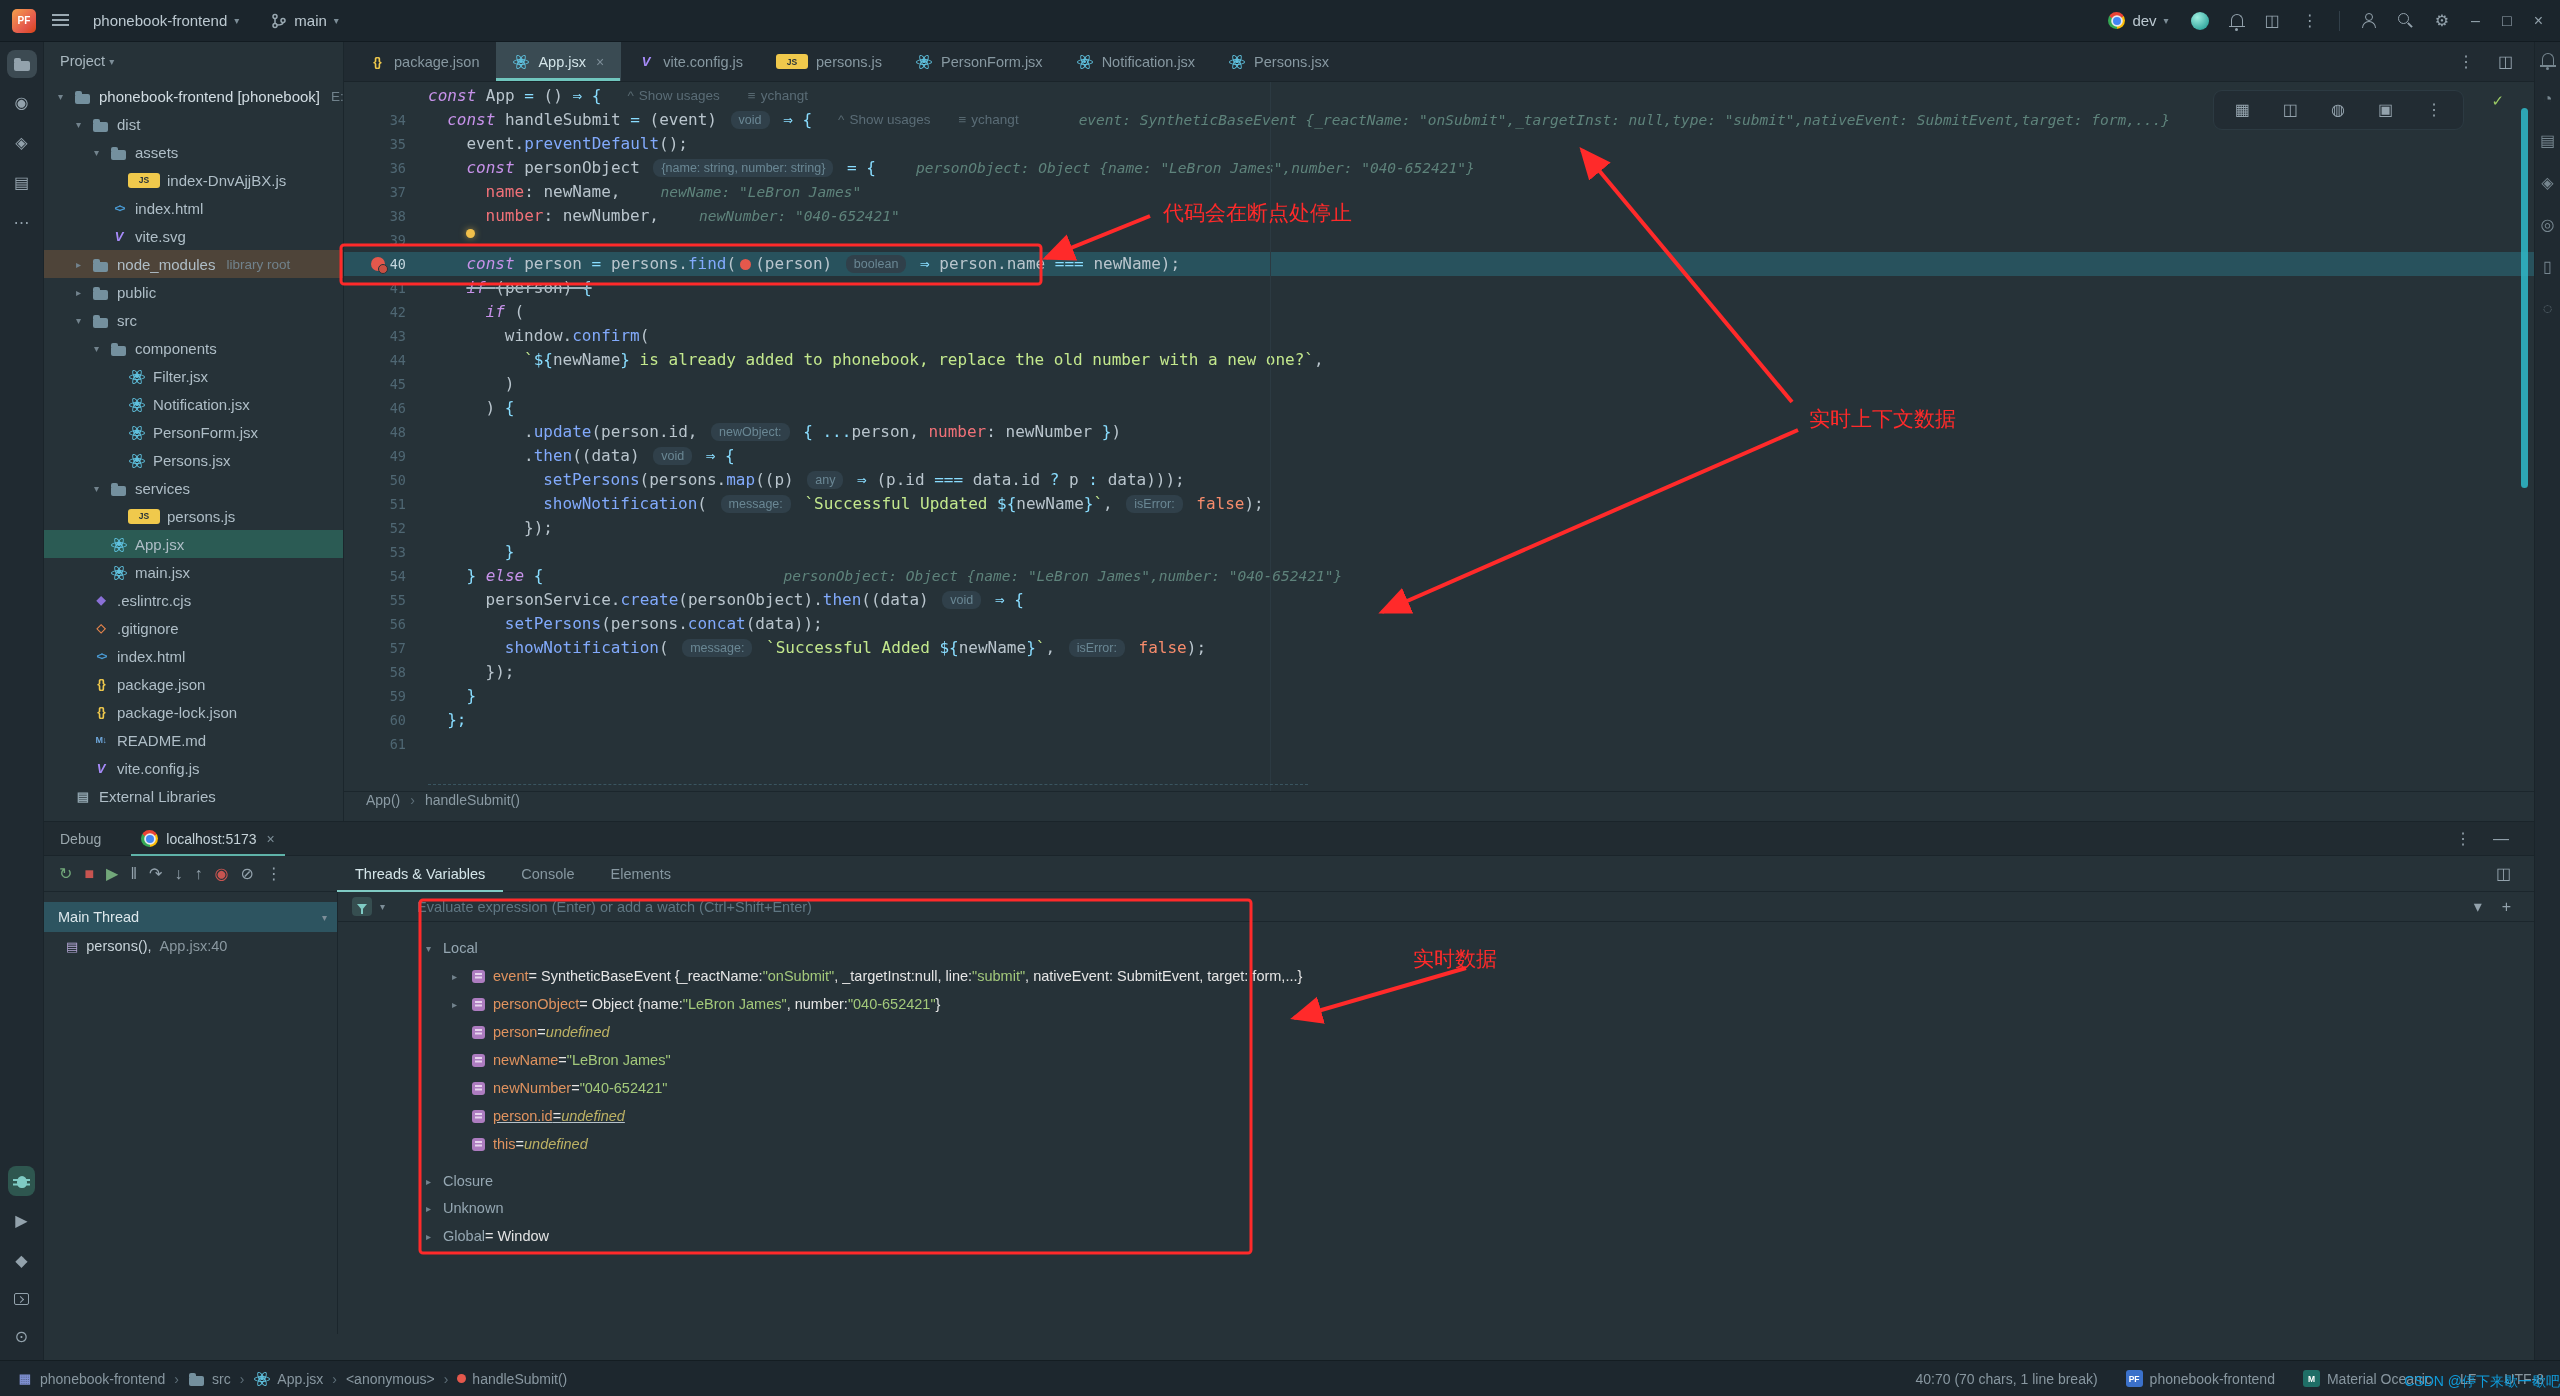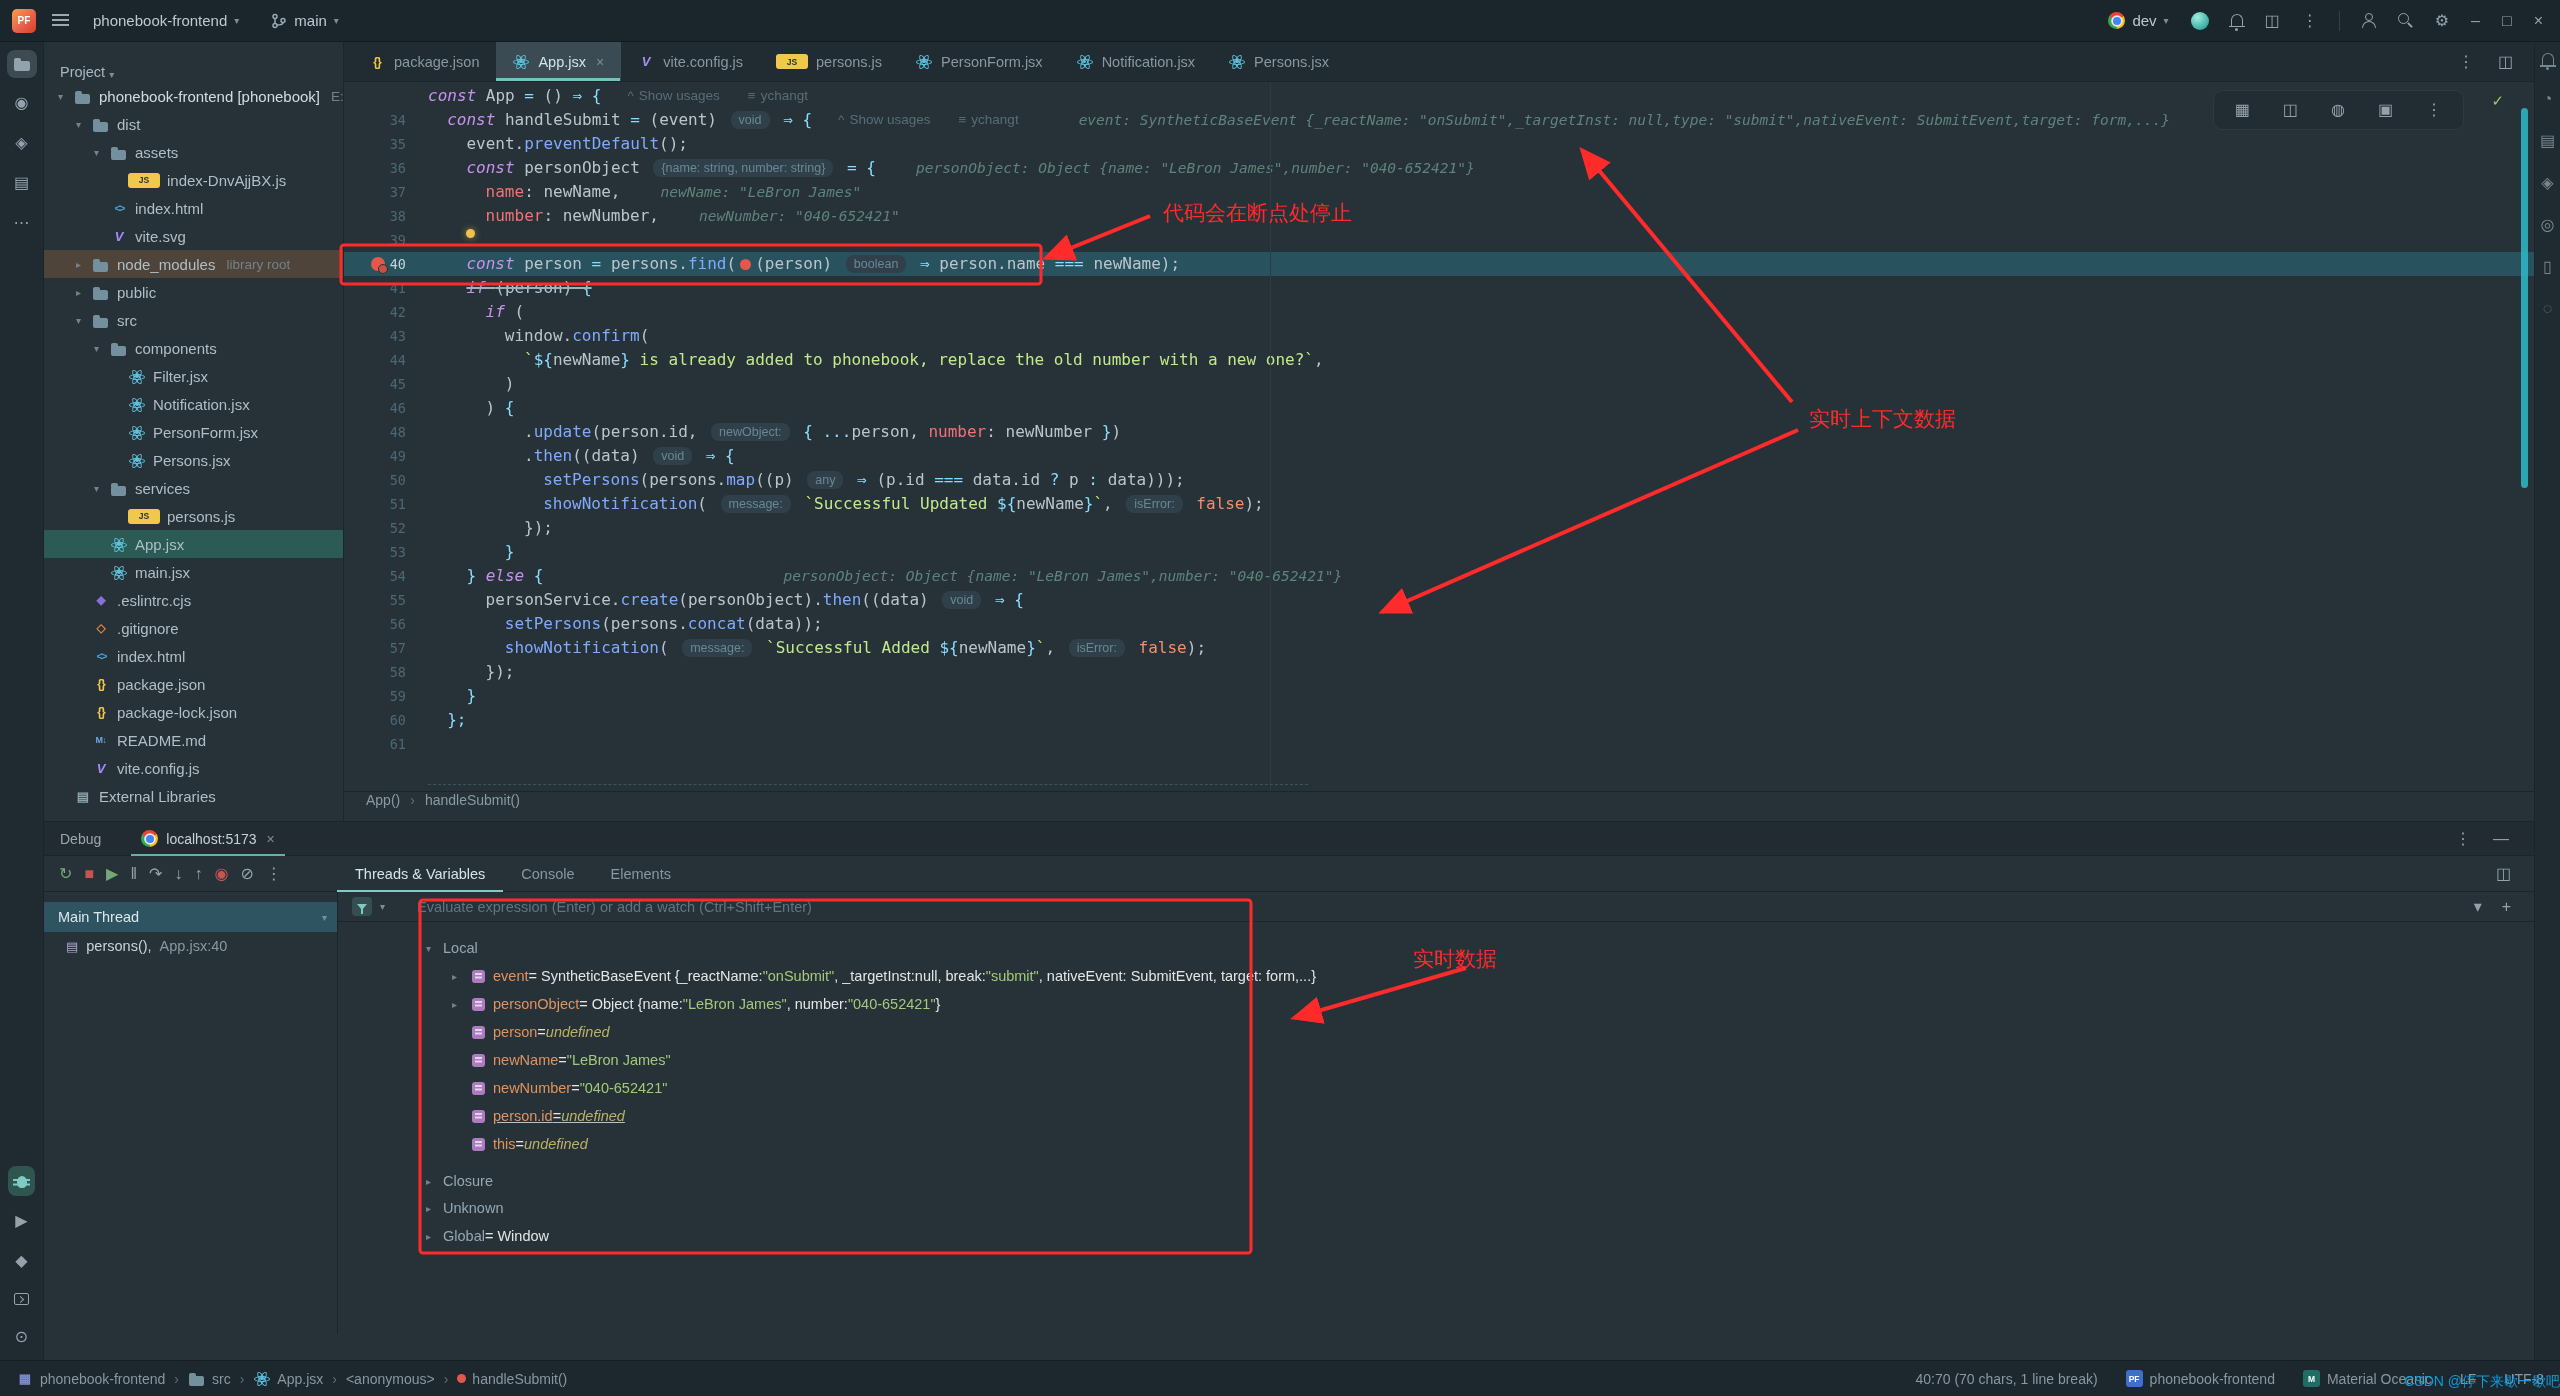--- a/index.html
+++ b/index.html
@@ -32,21 +32,21 @@
   .stripe .col{display:flex;flex-direction:column;gap:10px;align-items:center}
   .stripe .sic{padding:7px;border-radius:8px}
   .stripe-left .sic.active{background:#3C4A52}
   .stripe-left .col.bottom .sic.active{background:#2E564F;color:#7FCBC4}
   .stripe-right .sic{padding:3px;font-size:13px;color:#76868F}
   .center-col{flex:1;display:flex;flex-direction:column;min-width:0}
   .upper{height:779px;display:flex;min-height:0}
 
   
   .project-panel{width:300px;flex:none;background:#263238;border-right:1px solid #1B262C;display:flex;flex-direction:column;overflow:hidden}
-  .pp-head{height:38px;display:flex;align-items:flex-end;gap:4px;padding:0 16px;color:#A9B8C0;font-size:14.5px;flex:none}
+  .pp-head{height:38px;display:flex;align-items:center;gap:4px;padding:0 16px;color:#A9B8C0;font-size:14.5px;flex:none}
   .tree{flex:1;overflow:hidden;padding-top:2px}
   .tree-row{height:28px;display:flex;align-items:center;gap:7px;font-size:15px;color:#AFBEC7;cursor:pointer;white-space:nowrap}
   .tree-row.sel{background:#2B5B54}
   .tree-row.lib{background:#4E4439}
   .chev{width:13px;flex:none;color:#72838D;font-size:10px;text-align:center}
   .tlabel.bold{color:#D2DDE3}
   .tsfx{color:#71828C;margin-left:4px;font-size:13.5px}
 
   
   .ficon{width:18px;height:17px;flex:none;display:inline-flex;align-items:center;justify-content:center;font-weight:bold;border-radius:3px;font-size:10px;position:relative}
@@ -679,21 +679,21 @@
                   <span class="vscope">Local</span>
                 </div>
                 <div class="var-row" style="padding-left: 114px;">
                   <span class="vchev">▸</span>
                   <span class="var-ic"></span>
                   <span class="vname">event</span>
                   <span class="dk-g"> = SyntheticBaseEvent {_reactName: </span>
                   <span class="dk-s">"onSubmit"</span>
                   <span class="dk-g">, _targetInst: </span>
                   <span class="dk-n">null</span>
-                  <span class="dk-g">, break: </span>
+                  <span class="dk-g">, line: </span>
                   <span class="dk-s">"submit"</span>
                   <span class="dk-g">, nativeEvent: SubmitEvent, target: form,...}</span>
                 </div>
                 <div class="var-row" style="padding-left: 114px;">
                   <span class="vchev">▸</span>
                   <span class="var-ic"></span>
                   <span class="vname">personObject</span>
                   <span class="dk-g"> = Object {name: </span>
                   <span class="dk-s">"LeBron James"</span>
                   <span class="dk-g">, number: </span>

